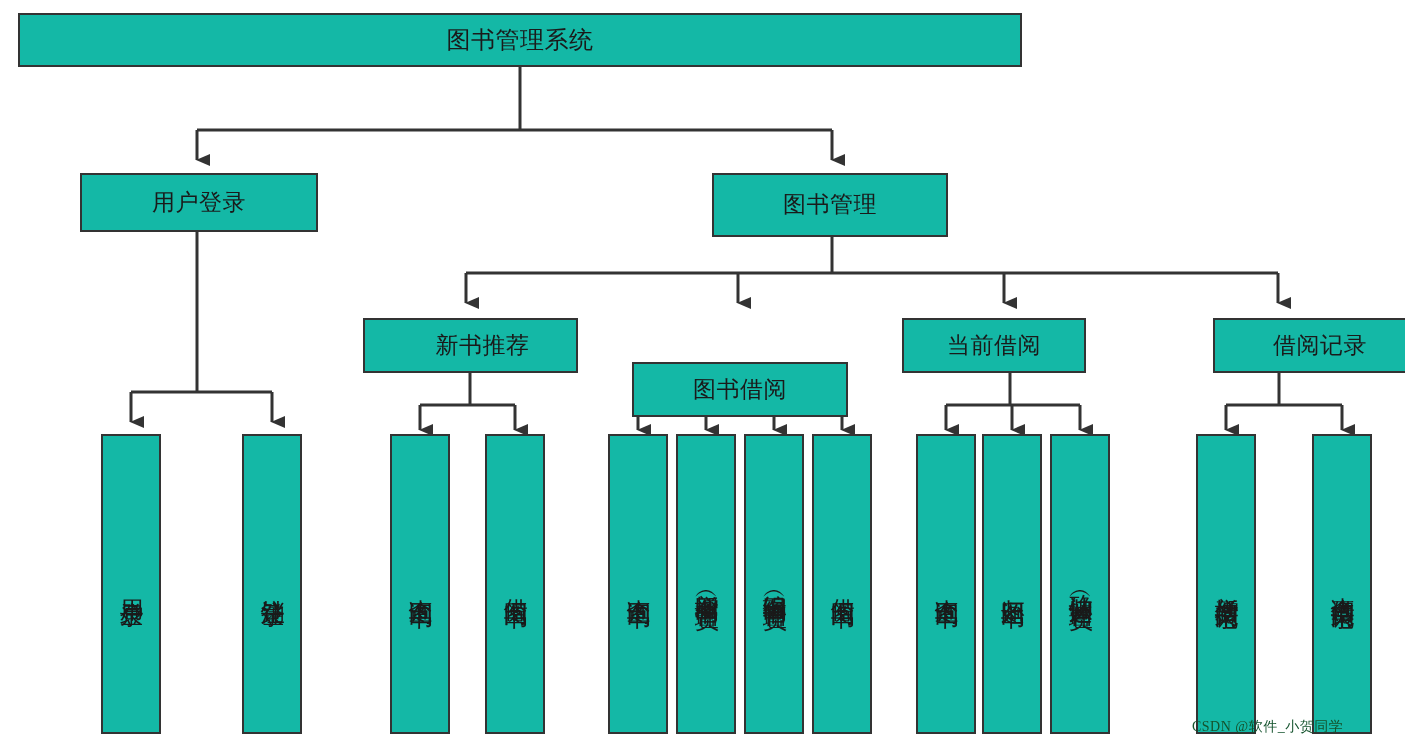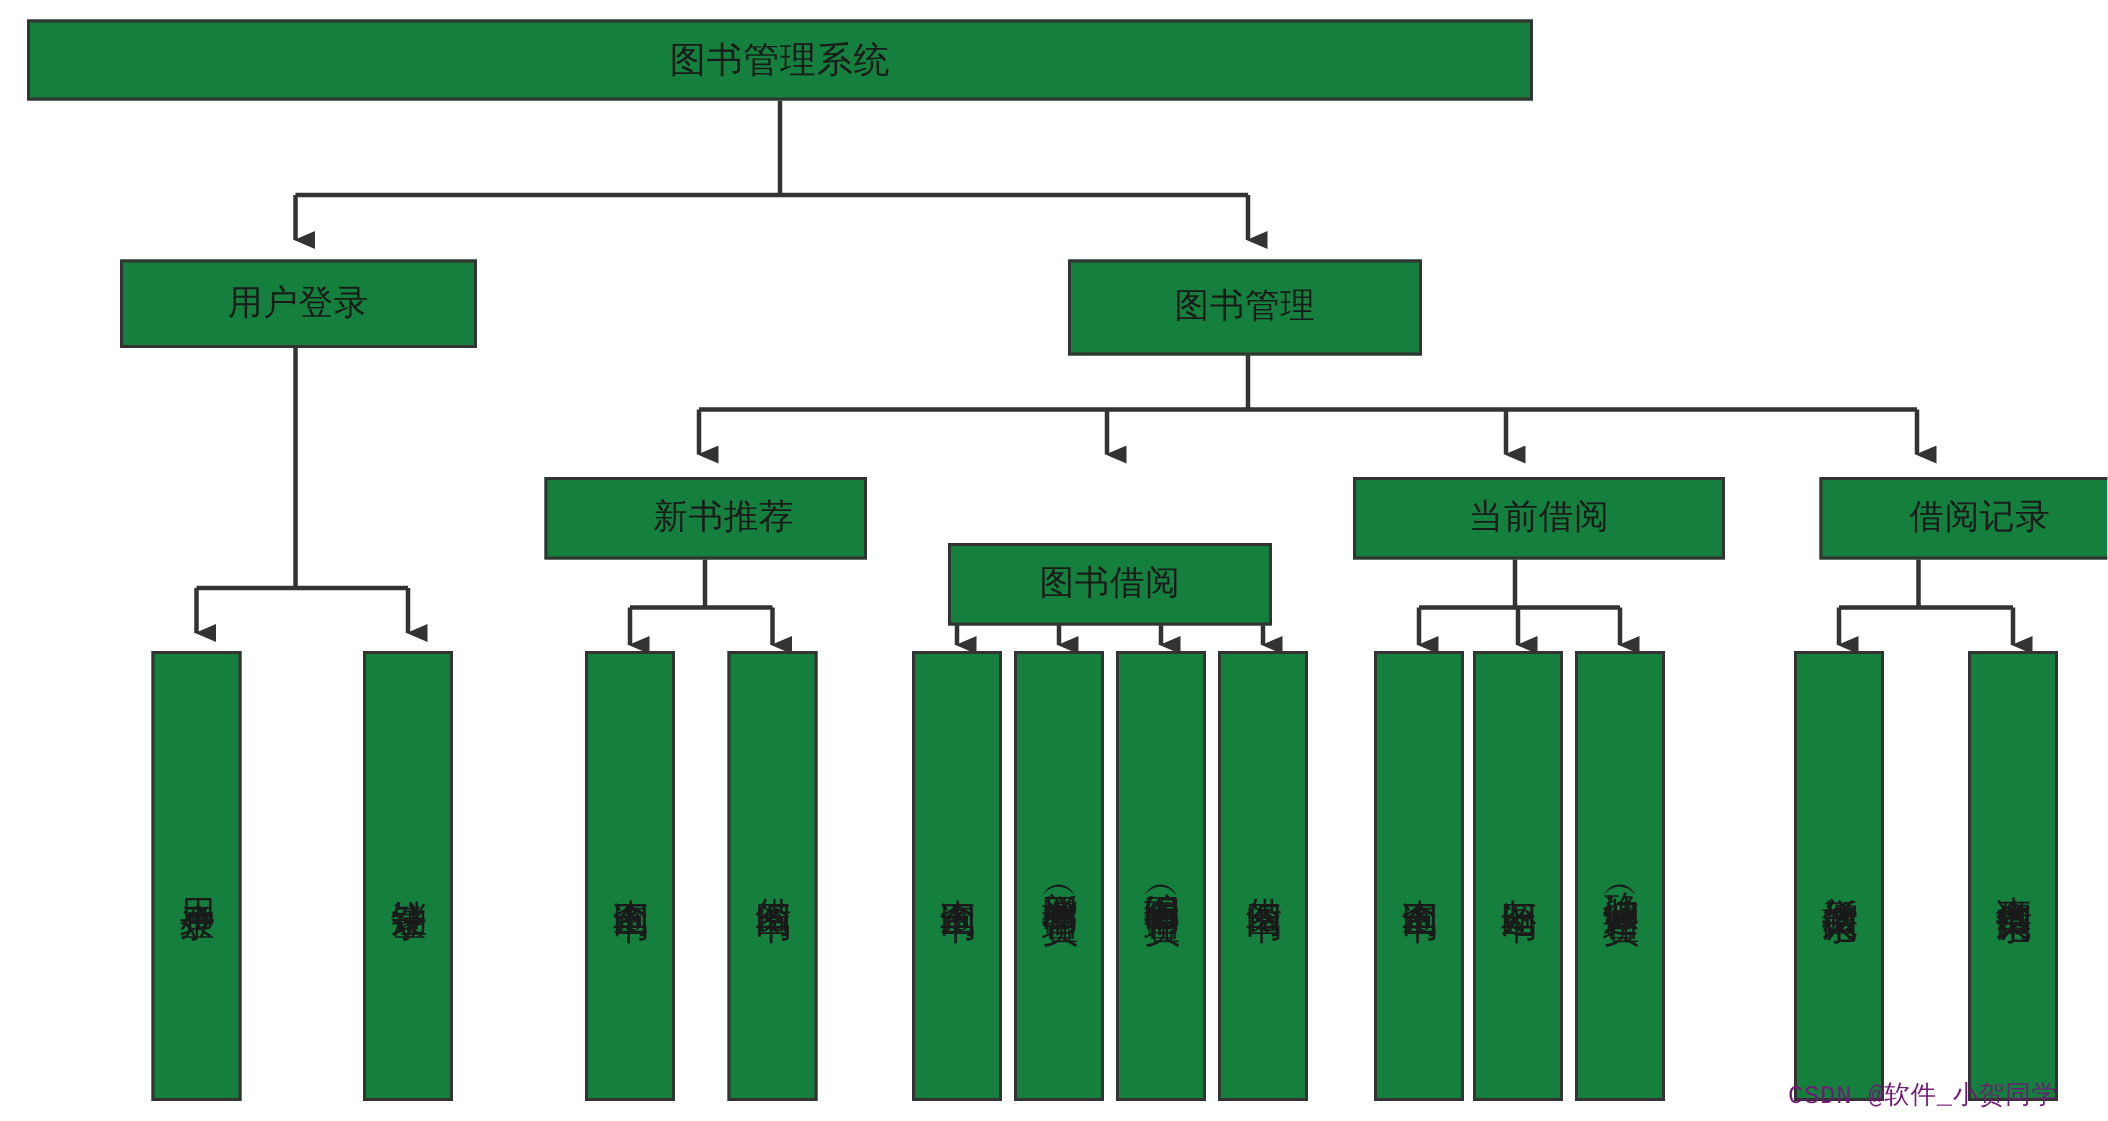--- a/index.html
+++ b/index.html
@@ -22,21 +22,21 @@
     position: absolute;
     left: 0;
     top: 0;
     width: 1405px;
     height: 747px;
   }
   .node {
     position: absolute;
     box-sizing: border-box;
     border: 2px solid #333333;
-    background: #15803d;
+    background: #14b8a6;
     display: flex;
     align-items: center;
     justify-content: center;
     color: #1a1a1a;
   }
   .node-label {
     display: block;
     text-align: center;
     line-height: 1.18;
     white-space: pre-line;
@@ -60,26 +60,26 @@
     text-orientation: upright;
     font-size: 24px;
     line-height: 1.06;
     letter-spacing: 2px;
     white-space: pre;
   }
   #watermark {
     position: absolute;
     left: 1192px;
     top: 718px;
-    font-size: 17px;
-    color: #701a75;
+    font-size: 14px;
+    color: #14532d;
     letter-spacing: 0.5px;
     white-space: nowrap;
     pointer-events: none;
-    font-family: Liberation Mono, monospace;
+    font-family: Liberation Serif, serif;
   }
 </style>
 </head>
 <body>
 
 <div id="diagram-root">
 
   <svg id="diagram-svg" viewBox="0 0 1405 747" xmlns="http://www.w3.org/2000/svg">
     <defs>
       <marker id="arrow" viewBox="0 0 12 14" refX="6" refY="13" markerWidth="12" markerHeight="14" orient="auto-start-reverse" markerUnits="userSpaceOnUse">
@@ -140,21 +140,21 @@
   <div class="node horiz" style="left:712px; top:173px; width:236px; height:64px;">
     <span class="node-label">图书管理</span>
   </div>
 
   <div class="node horiz" style="left:363px; top:318px; width:215px; height:55px;padding-left:24px;">
     <span class="node-label">新书推荐</span>
   </div>
   <div class="node horiz" style="left:632px; top:318px; width:216px; height:55px;margin-top:44px;">
     <span class="node-label">图书借阅</span>
   </div>
-  <div class="node horiz" style="left:902px; top:318px; width:248px; height:55px;">
+  <div class="node horiz" style="left:902px; top:318px; width:184px; height:55px;">
     <span class="node-label">当前借阅</span>
   </div>
   <div class="node horiz" style="left:1213px; top:318px; width:214px; height:55px;">
     <span class="node-label">借阅记录</span>
   </div>
 
   <div class="node vert" style="left:101px; top:434px; width:60px; height:300px;">
     <span class="node-label">用户登录</span>
   </div>
   <div class="node vert" style="left:242px; top:434px; width:60px; height:300px;">

